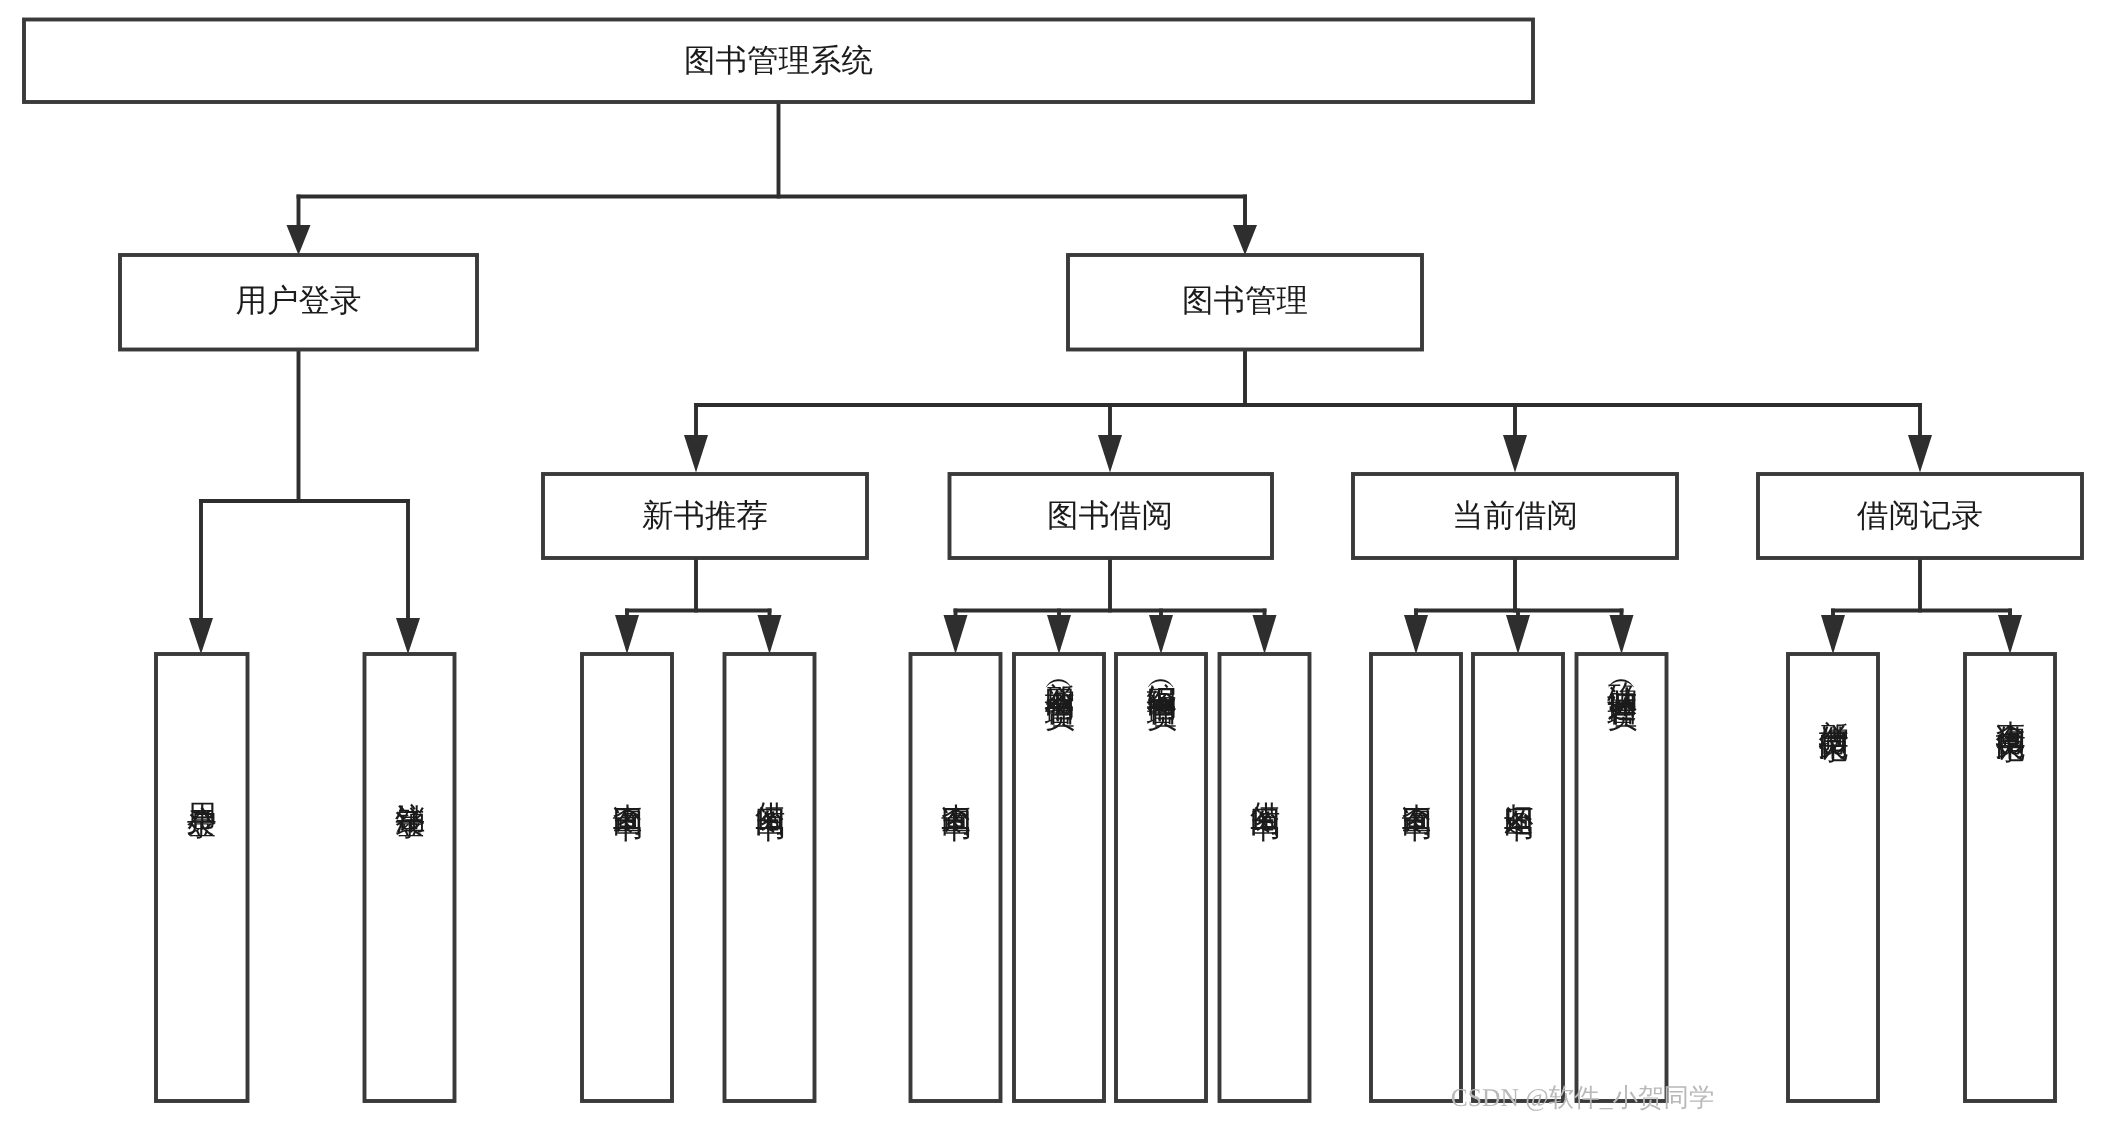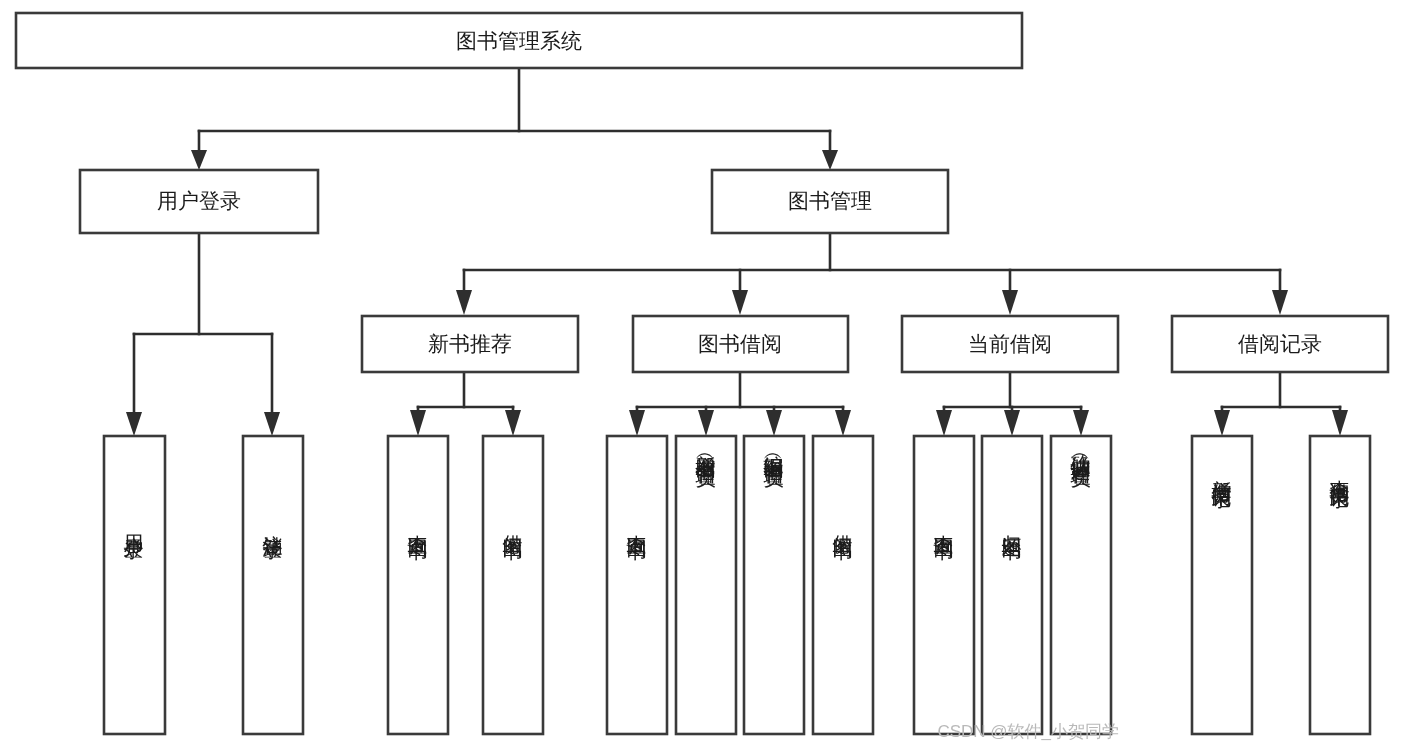--- a/index.html
+++ b/index.html
@@ -51,23 +51,23 @@
   .node-label-v {
     font-family: "Liberation Sans", "DejaVu Sans", sans-serif;
     font-size: 20px;
     fill: #1b1b1b;
     text-anchor: middle;
     writing-mode: vertical-rl;
     letter-spacing: 2px;
   }
   .watermark {
     position: absolute;
-    right: 28px;
+    right: 4px;
     bottom: 4px;
-    font-family: Liberation Sans, sans-serif;
+    font-family: Liberation Serif, serif;
     font-size: 17px;
     color: #b9b9b9;
     white-space: nowrap;
     user-select: none;
   }
 </style>
 </head>
 <body>
 
 <div id="diagram-root">

